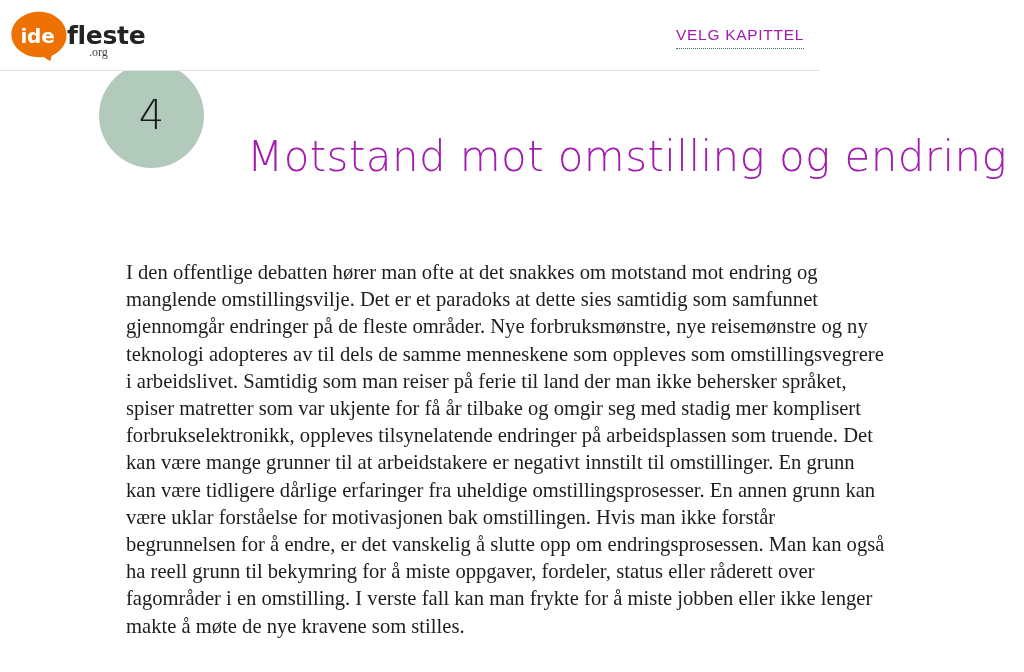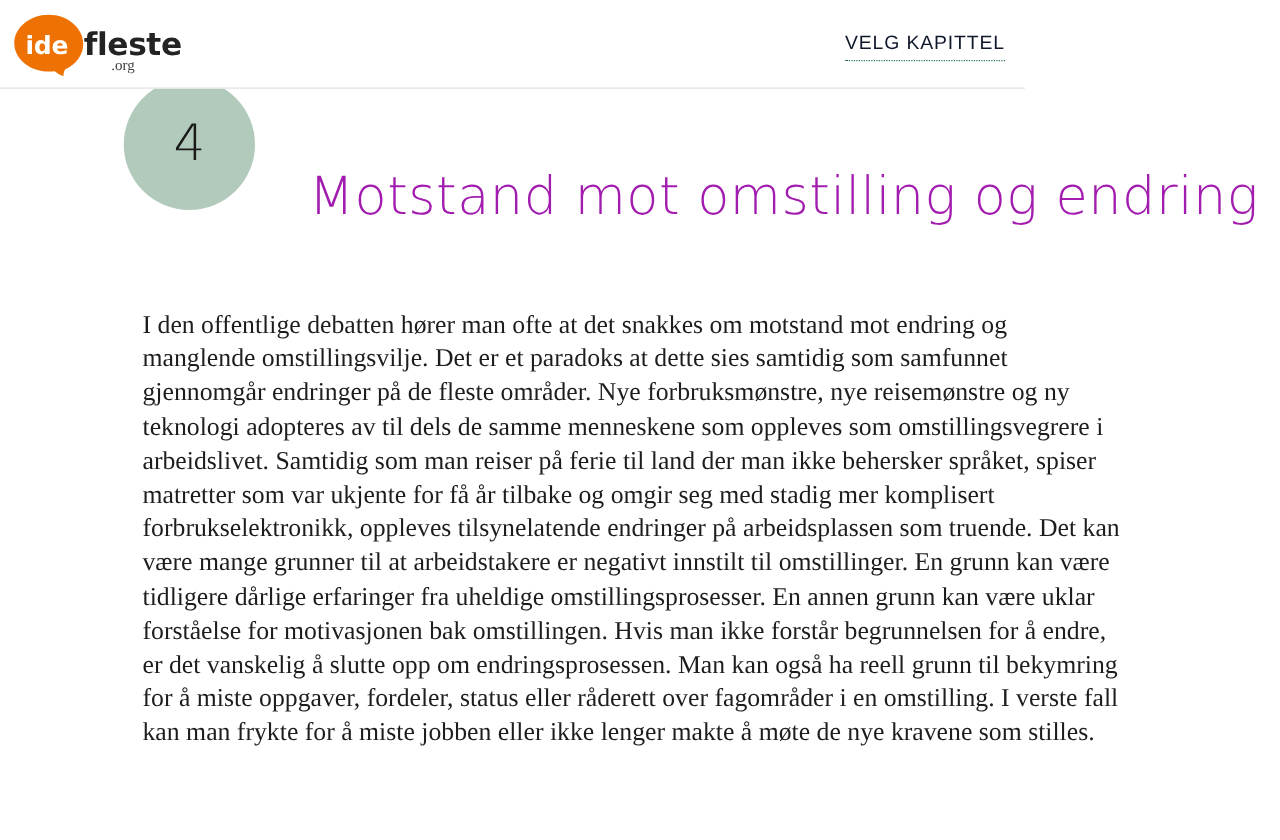--- a/index.html
+++ b/index.html
@@ -77,21 +77,21 @@
     color: #3f3f3f;
     font-size: 12px;
     font-family: Liberation Serif, serif;
   }
 
   
   .chapter-select {
     position: absolute;
     right: 16px;
     top: 26px;
-    color: #0f172a;
+    color: #a21caf;
     font-size: 15.5px;
     letter-spacing: 0.7px;
     font-family: "Liberation Sans", sans-serif;
     border-bottom: 1px dotted #2e7d57;
     padding-bottom: 4px;
     cursor: pointer;
     text-decoration: none;
   }
 
   
@@ -140,21 +140,21 @@
     left: 110px;
     top: 243px;
     width: 795px;
   }
   .body-paragraph {
     color: #1d1d1d;
     font-family: "Liberation Serif", serif;
     font-size: 20.6px;
     line-height: 27.2px;
     text-align: left;
-    margin: 4px;
+    margin: 16px;
   }
 </style>
 </head>
 <body>
 
 <div class="header">
 
   <div class="logo">
     <svg class="logo-blob" viewBox="0 0 58 50">
       <path d="M29 0.8 C44.2 0.8 56.6 11.4 56.6 24.2 C56.6 33.0 50.7 40.7 42.0 44.6

